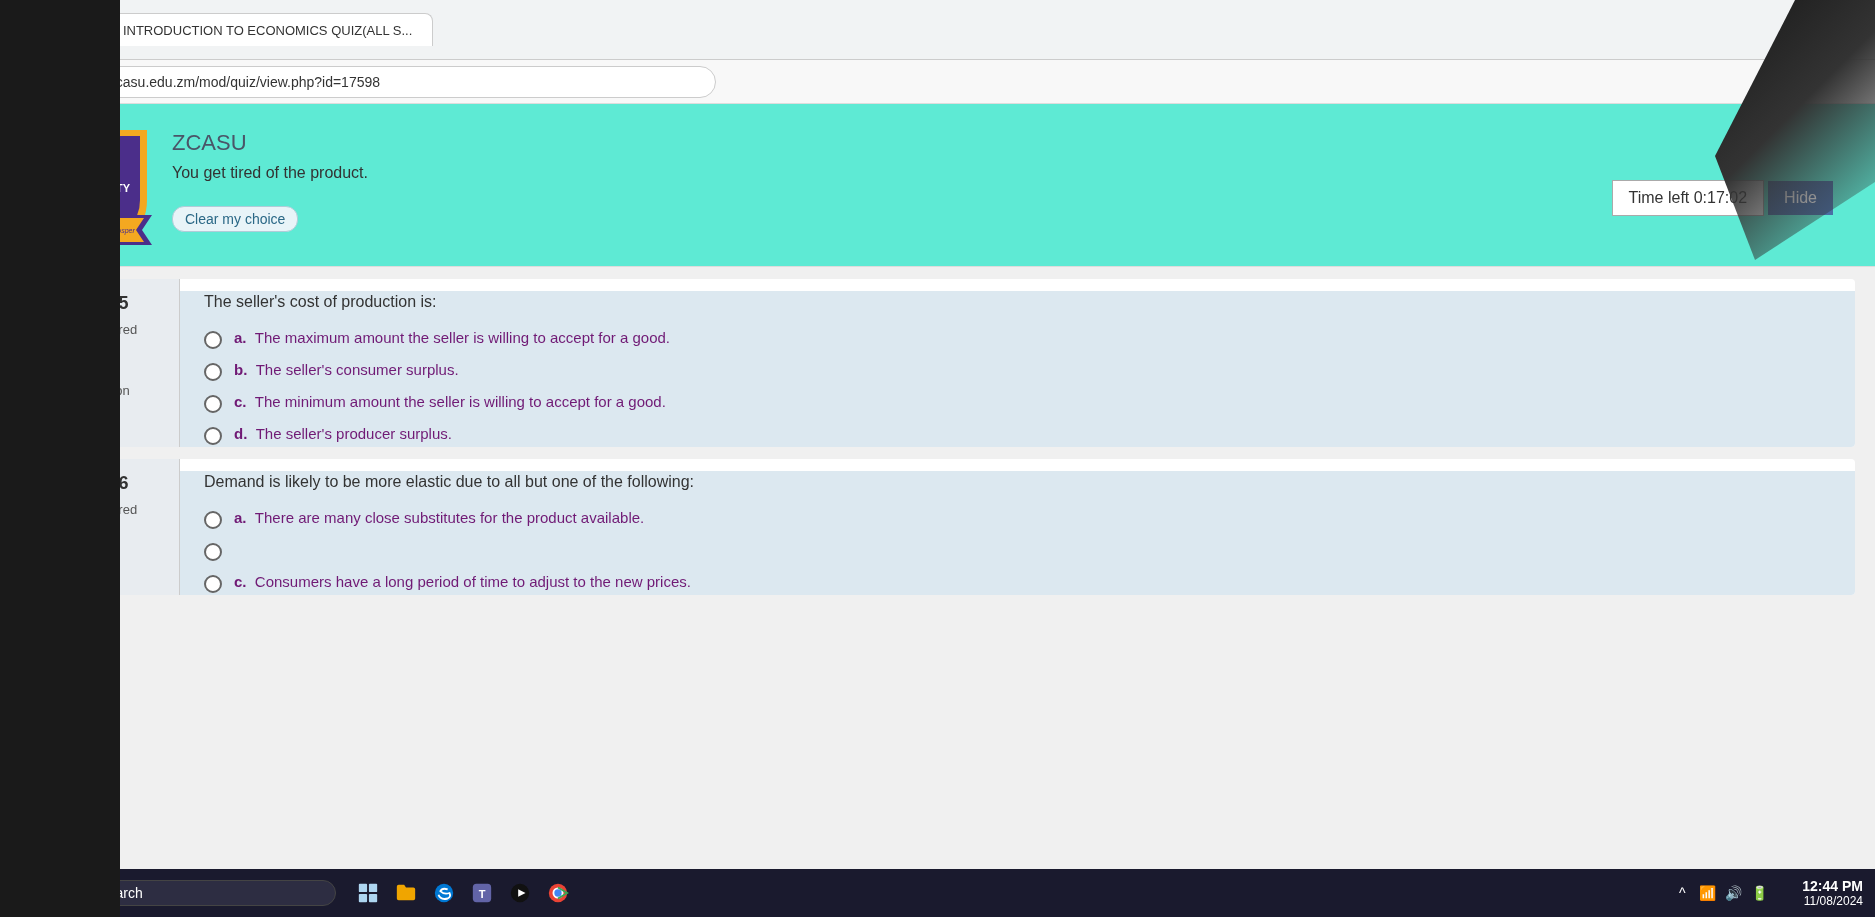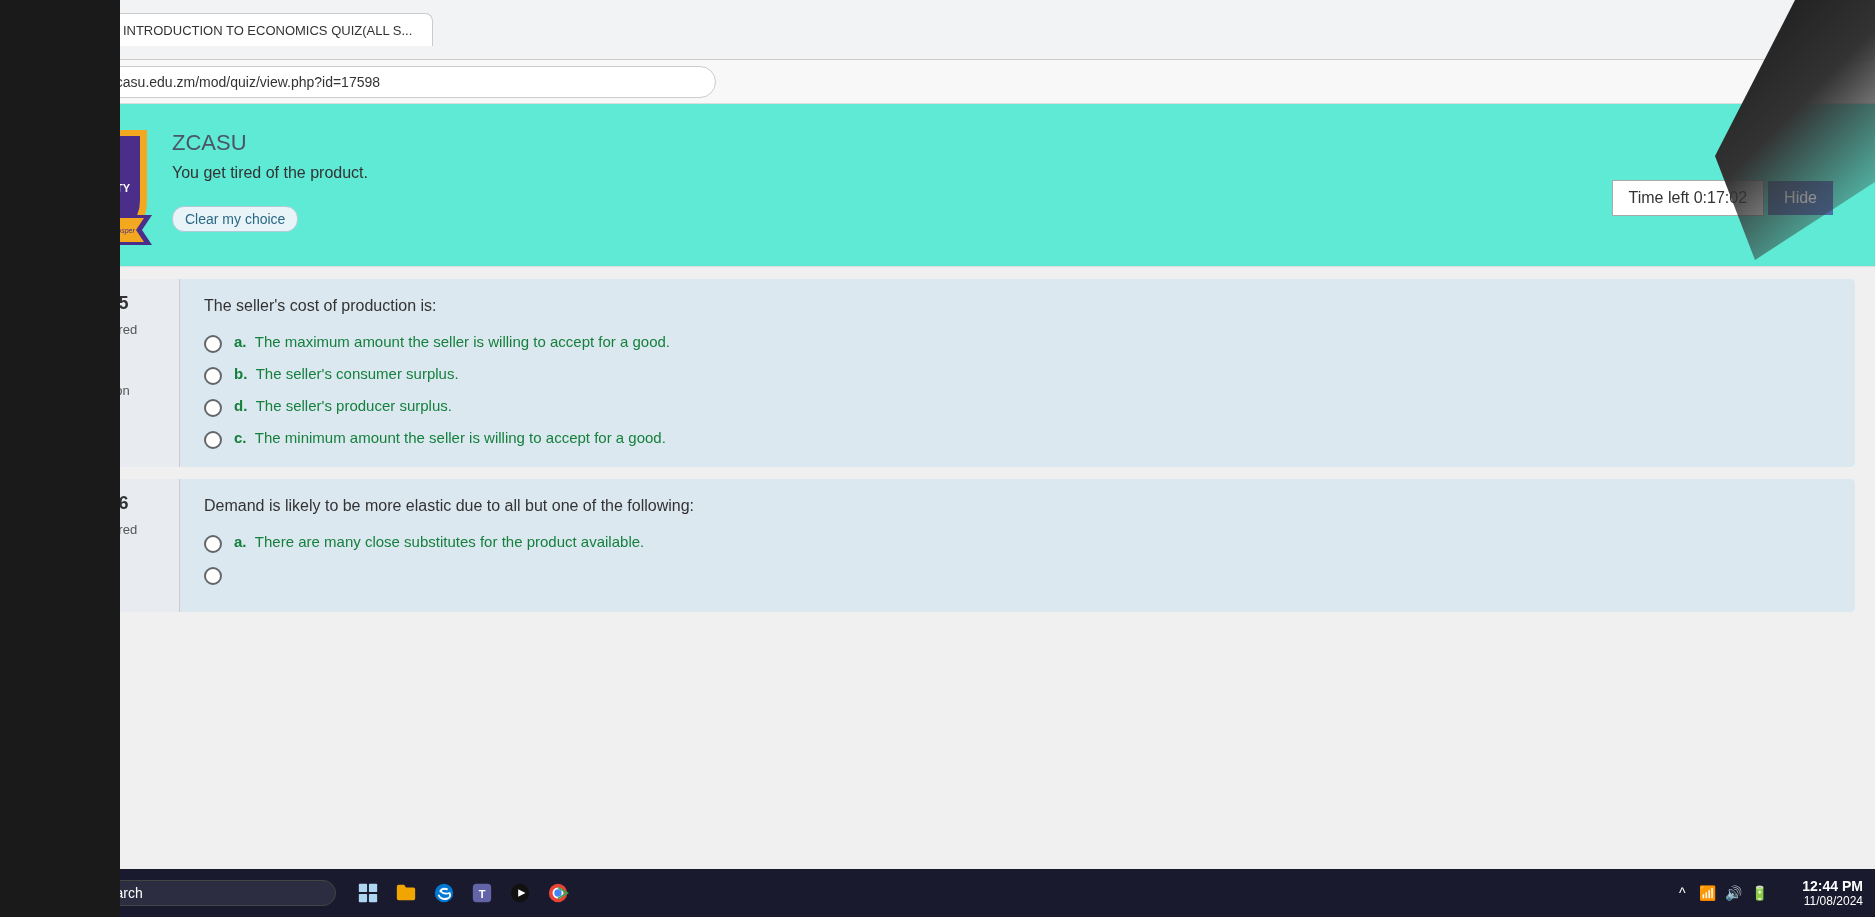--- a/index.html
+++ b/index.html
@@ -225,41 +225,42 @@
     }
 
     .flag-icon {
       color: #666;
     }
 
     
     .question-content {
       flex: 1;
       background: #dce8f0;
-      padding: 18px 24px;
+      padding: 2px 24px;
+      margin-top: 12px;
     }
 
     .question-text {
       font-size: 16px;
       color: #333;
       margin-bottom: 18px;
     }
 
     .options-list {
       display: flex;
       flex-direction: column;
       gap: 12px;
     }
 
     .option-item {
       display: flex;
       align-items: flex-start;
       gap: 12px;
       font-size: 15px;
-      color: #15803d;
+      color: #701a75;
     }
 
     .option-radio {
       width: 18px;
       height: 18px;
       border: 2px solid #666;
       border-radius: 50%;
       flex-shrink: 0;
       margin-top: 2px;
       background: white;
@@ -485,27 +486,27 @@
             </div>
             <div class="option-item">
               <div class="option-radio"></div>
               <span class="option-label">
                 <strong>b.</strong>&nbsp;&nbsp;The seller's consumer surplus.
               </span>
             </div>
             <div class="option-item">
               <div class="option-radio"></div>
               <span class="option-label">
-                <strong>d.</strong>&nbsp;&nbsp;The seller's producer surplus.
+                <strong>c.</strong>&nbsp;&nbsp;The minimum amount the seller is willing to accept for a good.
               </span>
             </div>
             <div class="option-item">
               <div class="option-radio"></div>
               <span class="option-label">
-                <strong>c.</strong>&nbsp;&nbsp;The minimum amount the seller is willing to accept for a good.
+                <strong>d.</strong>&nbsp;&nbsp;The seller's producer surplus.
               </span>
             </div>
           </div>
         </div>
       </div>
 
       <div class="question-block">
         <div class="question-sidebar">
           <div class="question-number">
             <span>Question</span>
@@ -528,20 +529,26 @@
           <div class="options-list">
             <div class="option-item">
               <div class="option-radio"></div>
               <span class="option-label">
                 <strong>a.</strong>&nbsp;&nbsp;There are many close substitutes for the product available.
               </span>
             </div>
             <div class="option-item">
               <div class="option-radio"></div>
             </div>
+            <div class="option-item">
+              <div class="option-radio"></div>
+              <span class="option-label">
+                <strong>c.</strong>&nbsp;&nbsp;Consumers have a long period of time to adjust to the new prices.
+              </span>
+            </div>
           </div>
         </div>
       </div>
 
     </div>
   </div>
 </div>
 
 <div class="taskbar">
 

